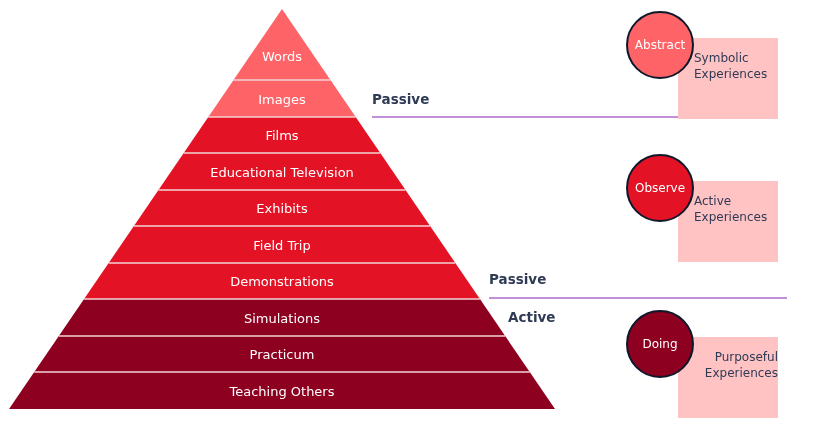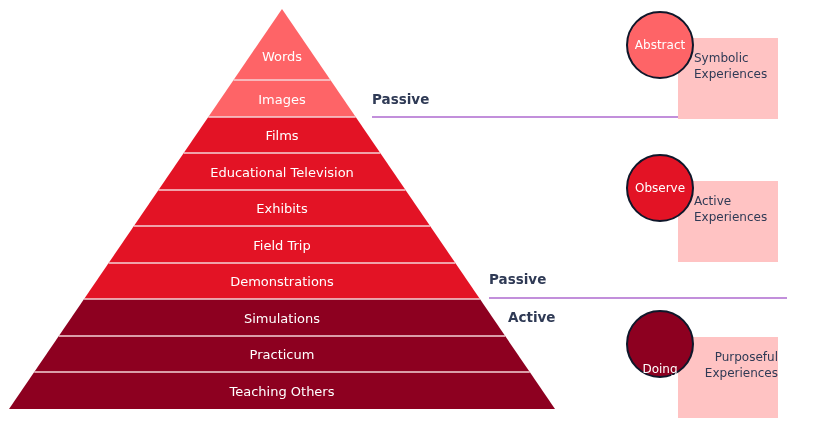--- a/index.html
+++ b/index.html
@@ -74,15 +74,15 @@
   <div>Experiences</div>
 </div>
 <div class="circle" style="left:626px; top:154px; background:#e31325;text-align:right;">
   <span>Observe</span>
 </div>
 
 <div class="box" style="left:678px; top:337px;text-align:right;">
   <div>Purposeful</div>
   <div>Experiences</div>
 </div>
-<div class="circle" style="left:626px; top:310px; background:#8d0020;align-items:flex-end;">
+<div class="circle" style="left:626px; top:310px; background:#8d0020;">
   <span>Doing</span>
 </div>
 
 </body></html>

